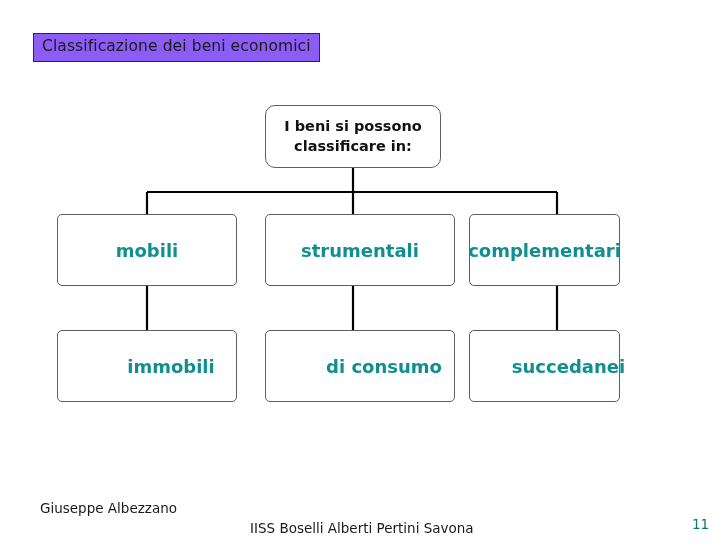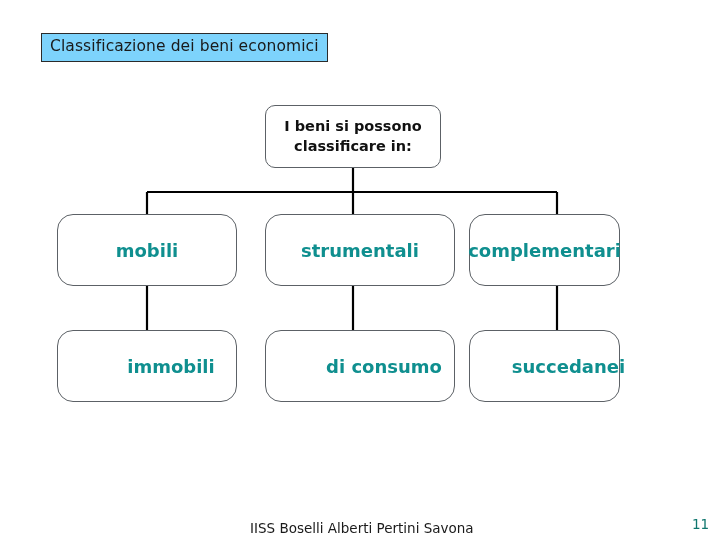--- a/index.html
+++ b/index.html
@@ -18,47 +18,47 @@
   .slide {
     position: absolute;
     left: 0; top: 0;
     width: 728px;
     height: 546px;
   }
 
   
   .title-box {
     position: absolute;
-    left: 41px;
+    left: 33px;
     top: 33px;
     padding: 4px 8px 6px 8px;
     border: 1px solid #2b2b2b;
     font-size: 15.5px;
     color: #1a1a1a;
     font-family: "DejaVu Sans", "Liberation Sans", sans-serif;
     letter-spacing: 0.1px;
     line-height: 1.1;
-    background: #7dd3fc;
+    background: #8b5cf6;
     white-space: nowrap;
   }
 
   
   .lines {
     position: absolute;
     left: 0; top: 0;
     width: 728px; height: 546px;
     pointer-events: none;
   }
 
   
   .node {
     position: absolute;
     box-sizing: border-box;
     border: 1.3px solid #5c6166;
-    border-radius: 16px;
+    border-radius: 5px;
     background: #ffffff;
     display: flex;
     align-items: center;
     justify-content: center;
     text-align: center;
     color: #0f8f8f;
     font-weight: bold;
     font-family: "DejaVu Sans", "Liberation Sans", sans-serif;
   }
 
@@ -146,16 +146,17 @@
   </div>
 
   <div class="node node-r1 col-1">mobili</div>
   <div class="node node-r1 col-2">strumentali</div>
   <div class="node node-r1 col-3">complementari</div>
 
   <div class="node node-r2 col-1">immobili</div>
   <div class="node node-r2 col-2">di consumo</div>
   <div class="node node-r2 col-3">succedanei</div>
 
+  <div class="footer-left">Giuseppe Albezzano</div>
   <div class="footer-center">IISS Boselli Alberti Pertini Savona</div>
   <div class="footer-page">11</div>
 
 </div>
 
 </body></html>

